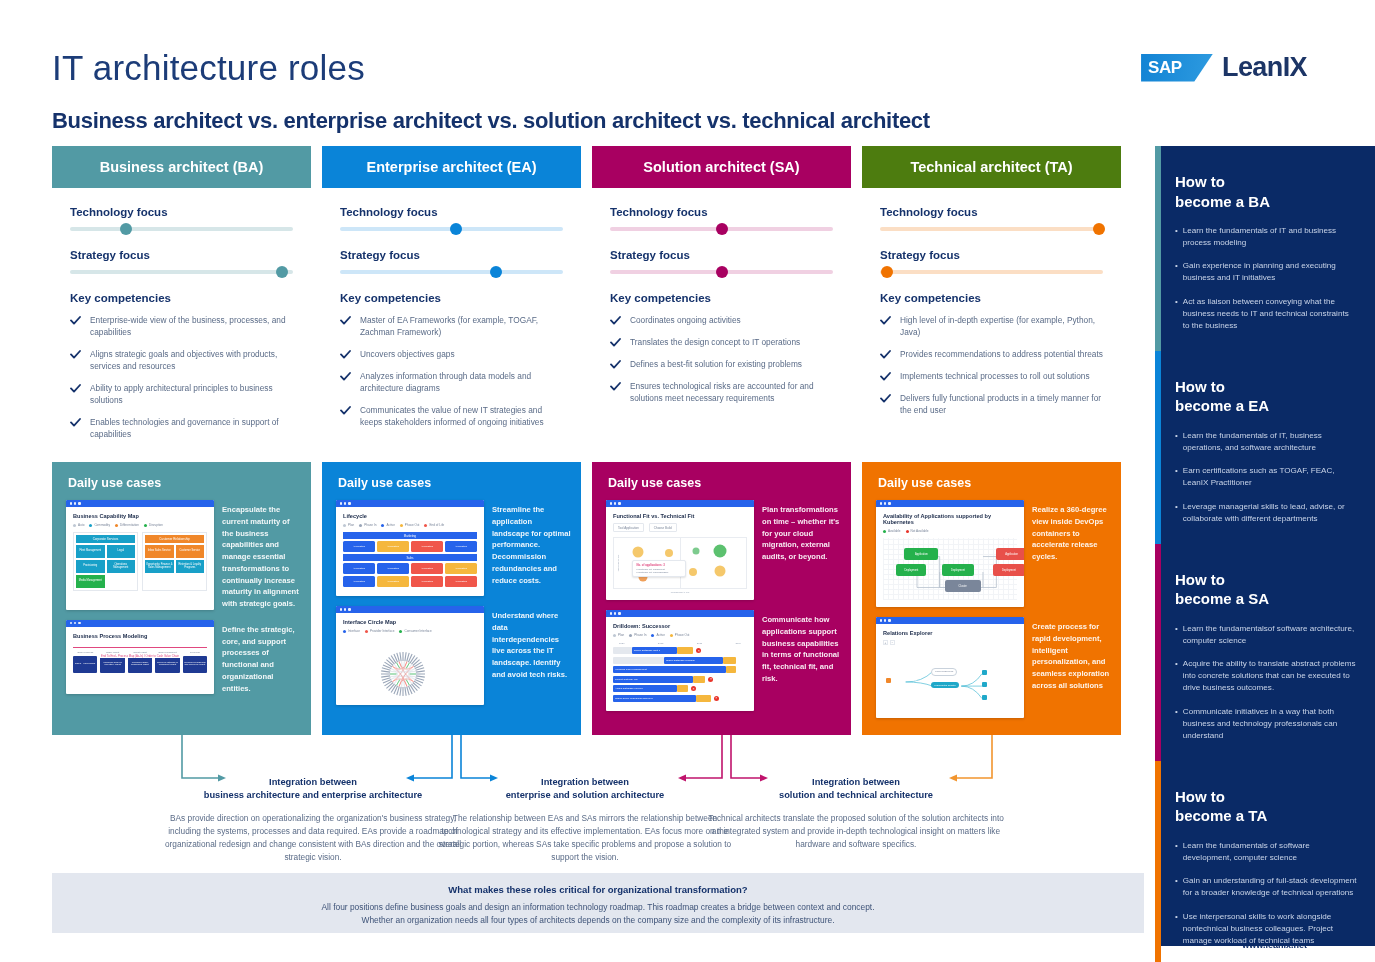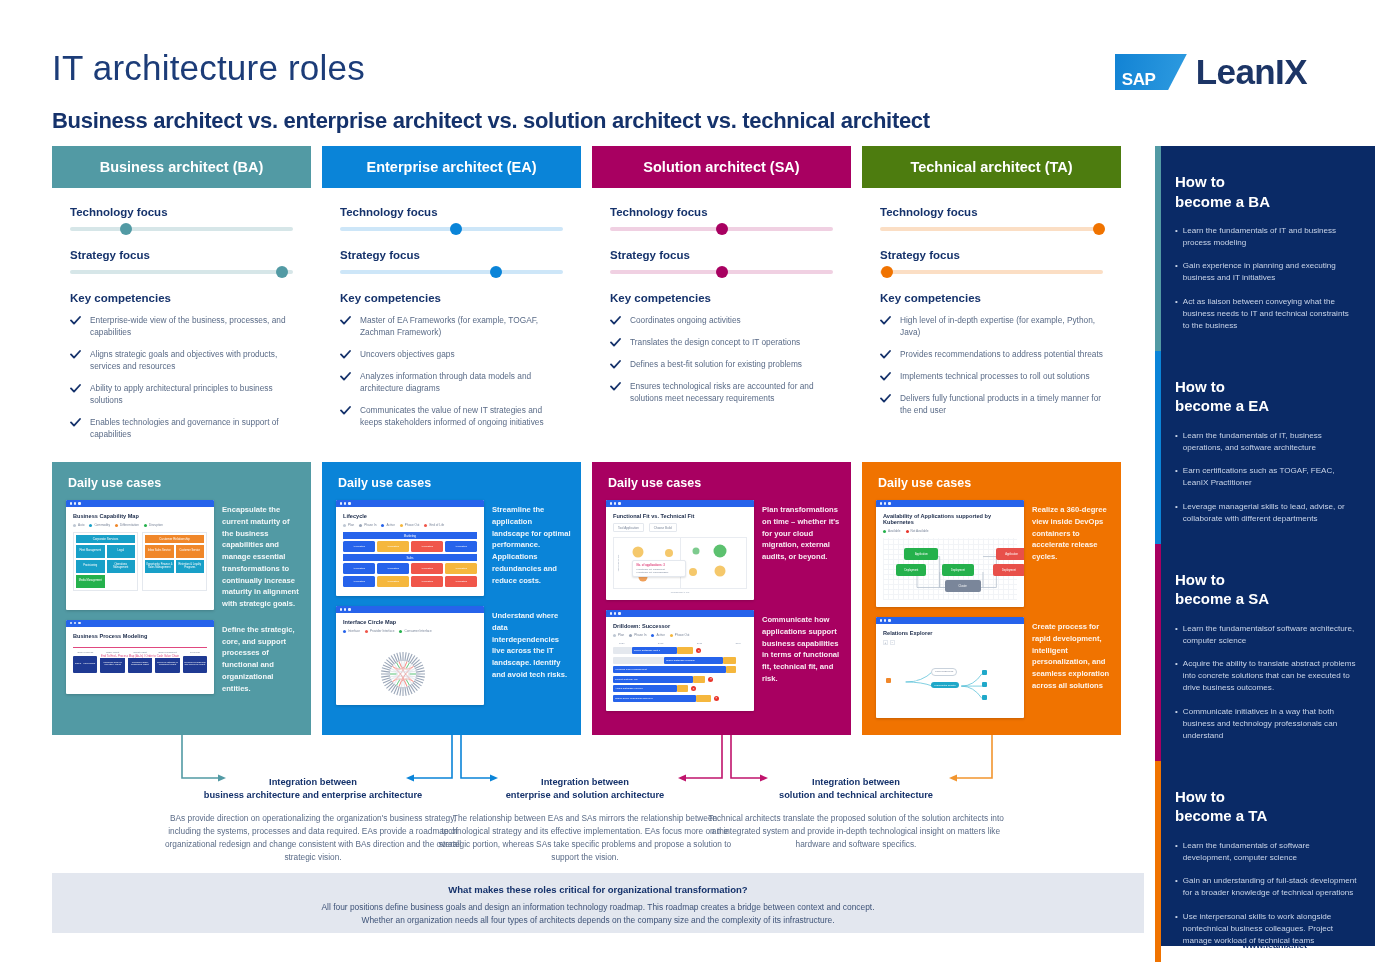--- a/index.html
+++ b/index.html
@@ -16,27 +16,27 @@
     font-size: 35px; font-weight: 300; color: #1C3C78;
     letter-spacing: 0.2px; line-height: 1.15;
   }
   #page-subtitle {
     font-size: 22px; font-weight: 700; color: #15326B;
     margin-top: 20px; letter-spacing: -0.3px;
   }
   #logo { position: absolute; right: 68px; top: 52px; display: flex; align-items: center; }
   .sap-mark {
     background: linear-gradient(100deg,#1283D4 0%,#2E9BE0 100%);
-    width: 72px; height: 36px; position: relative;
-    display: flex; align-items: flex-end; justify-content: flex-start;
+    width: 72px; height: 28px; position: relative;
+    display: flex; align-items: center; justify-content: flex-start;
     clip-path: polygon(0 0, 100% 0, 74% 100%, 0 100%);
     padding-left: 7px;
   }
   .sap-mark span { color:#fff; font-weight:700; font-size:17px; letter-spacing:-0.5px;}
-  .leanix-word { font-size: 35px; font-weight: 700; color:#1C3566; margin-left: 9px; letter-spacing:-0.6px;}
+  .leanix-word { font-size: 27px; font-weight: 700; color:#1C3566; margin-left: 9px; letter-spacing:-0.6px;}
 
   
   .col { position: absolute; top: 146px; width: 259px; }
   .col-1 { left: 52px; }  .col-2 { left: 322px; }
   .col-3 { left: 592px; } .col-4 { left: 862px; }
 
   .col-head {
     height: 42px; display:flex; align-items:center; justify-content:center;
     color:#fff; font-weight:700; font-size:14.5px;
   }
@@ -615,21 +615,21 @@
             <div class="lc-box" style="background: rgb(245, 183, 61);">Application</div>
           </div>
           <div class="lc-row">
             <div class="lc-box" style="background: rgb(38, 99, 235);">Application</div>
             <div class="lc-box" style="background: rgb(245, 183, 61);">Application</div>
             <div class="lc-box" style="background: rgb(240, 86, 74);">Application</div>
             <div class="lc-box" style="background: rgb(240, 86, 74);">Application</div>
           </div>
         </div>
       </div>
-      <div class="duc-caption">Streamline the application landscape for optimal performance. Applications redundancies and reduce costs.</div>
+      <div class="duc-caption">Streamline the application landscape for optimal performance. Decommission redundancies and reduce costs.</div>
     </div>
     <div class="duc-row">
       <div class="shot">
         <div class="shot-bar" style="background: rgb(38, 99, 235);">
           <span class="dot"></span>
           <span class="dot"></span>
           <span class="dot"></span>
         </div>
         <div class="shot-body">
           <div class="shot-h">Interface Circle Map</div>

